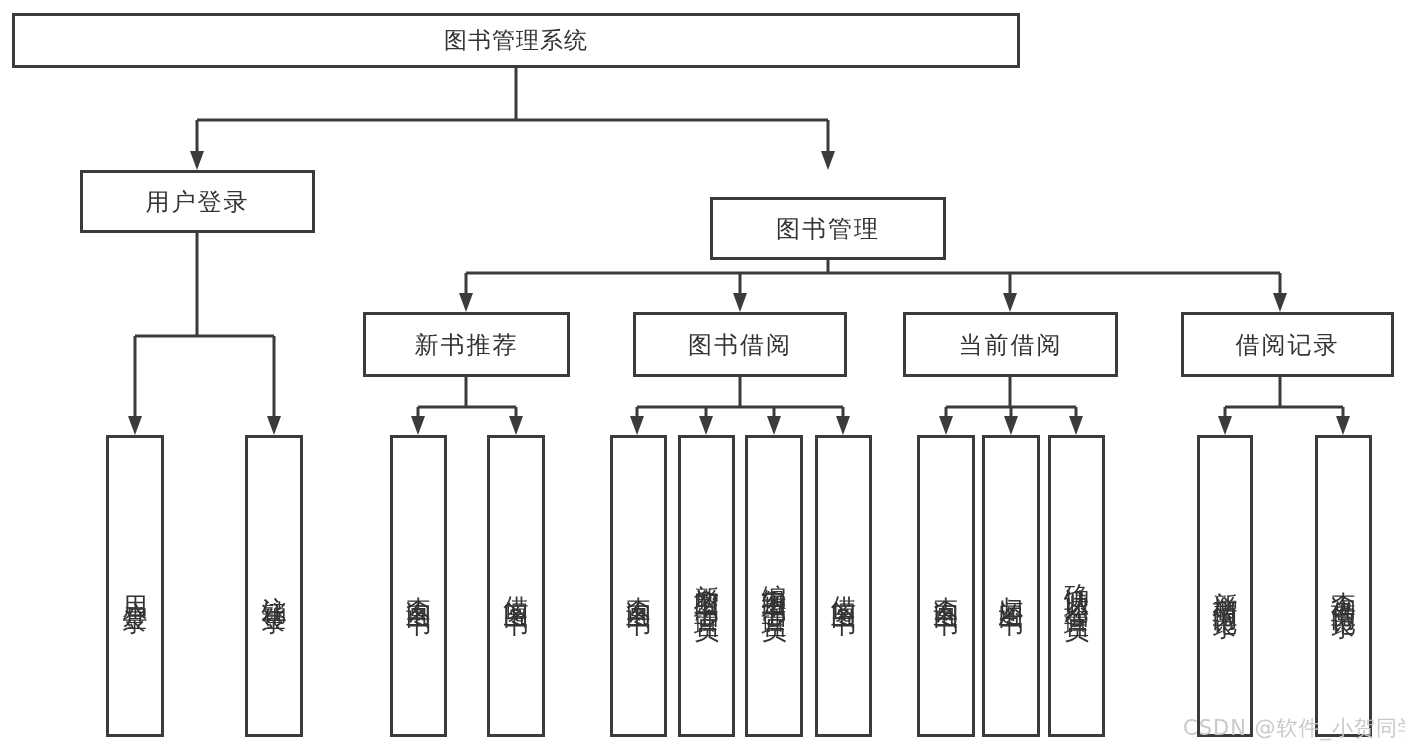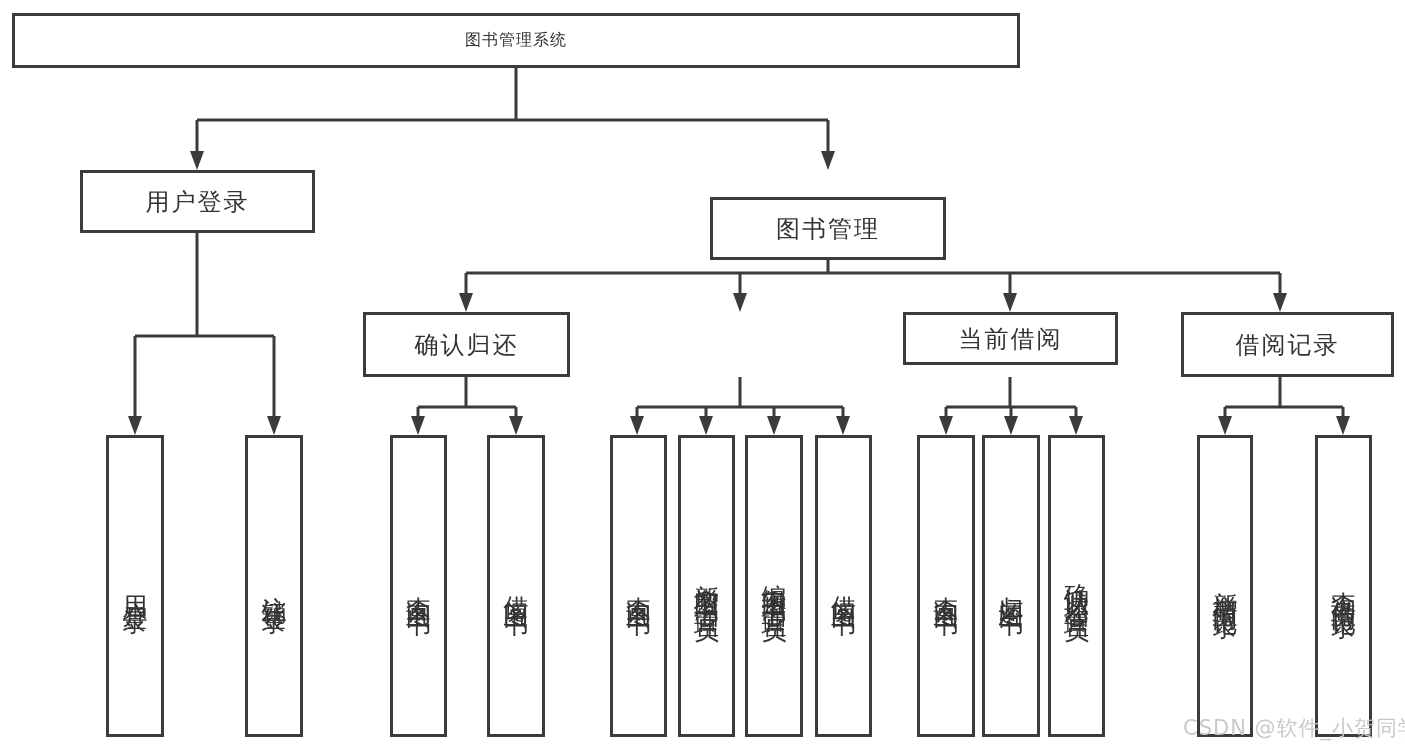--- a/index.html
+++ b/index.html
@@ -29,21 +29,21 @@
     background: #ffffff;
     display: flex;
     align-items: center;
     justify-content: center;
     font-size: 24px;
     letter-spacing: 2px;
     color: #333333;
     white-space: nowrap;
   }
   .node.root {
-    font-size: 16px;
+    font-size: 23px;
     letter-spacing: 1px;
   }
   .vnode {
     position: absolute;
     box-sizing: border-box;
     border: 3px solid #3b3b3b;
     background: #ffffff;
     display: flex;
     align-items: center;
     justify-content: center;
@@ -118,22 +118,23 @@
       <polygon points="1218,416 1232,416 1225,435" fill="#3b3b3b" stroke="none"></polygon>
       <polygon points="1336,416 1350,416 1343,435" fill="#3b3b3b" stroke="none"></polygon>
     </g>
   </svg>
 
   <div class="node root" style="left:12px; top:13px; width:1008px; height:55px;">图书管理系统</div>
 
   <div class="node" style="left:80px; top:170px; width:235px; height:63px;">用户登录</div>
   <div class="node" style="left:710px; top:170px; width:236px; height:63px;margin-top:27px;">图书管理</div>
 
-  <div class="node" style="left:363px; top:312px; width:207px; height:65px;">确认归还</div>
-  <div class="node" style="left:903px; top:312px; width:215px; height:53px;">当前借阅</div>
+  <div class="node" style="left:363px; top:312px; width:207px; height:65px;">新书推荐</div>
+  <div class="node" style="left:633px; top:312px; width:214px; height:65px;">图书借阅</div>
+  <div class="node" style="left:903px; top:312px; width:215px; height:65px;">当前借阅</div>
   <div class="node" style="left:1173px; top:312px; width:213px; height:65px;margin-left:8px;">借阅记录</div>
 
   <div class="vnode" style="left:106px; width:58px;">用户登录</div>
   <div class="vnode" style="left:245px; width:58px;">注销登录</div>
 
   <div class="vnode" style="left:390px; width:57px;">查询图书</div>
   <div class="vnode" style="left:487px; width:58px;">借阅图书</div>
 
   <div class="vnode" style="left:610px; width:57px;">查询图书</div>
   <div class="vnode" style="left:678px; width:57px;">新增图书（管理员）</div>

